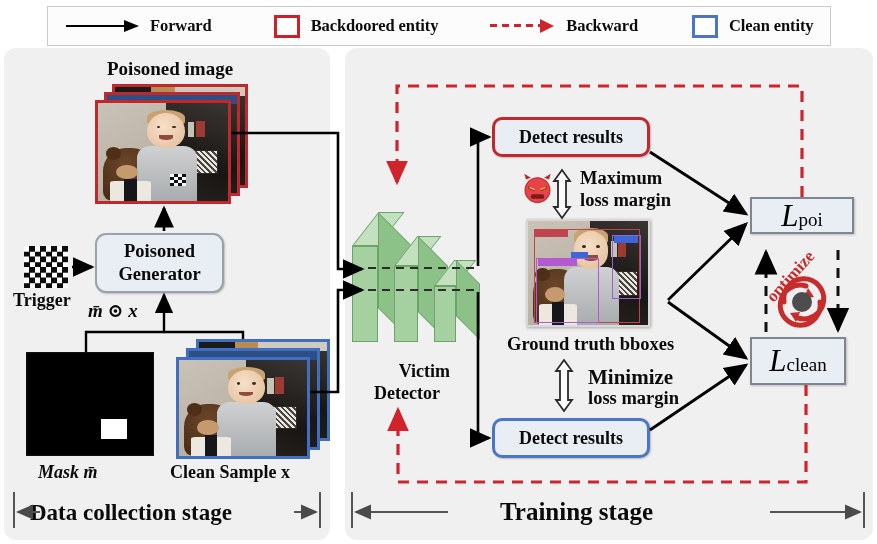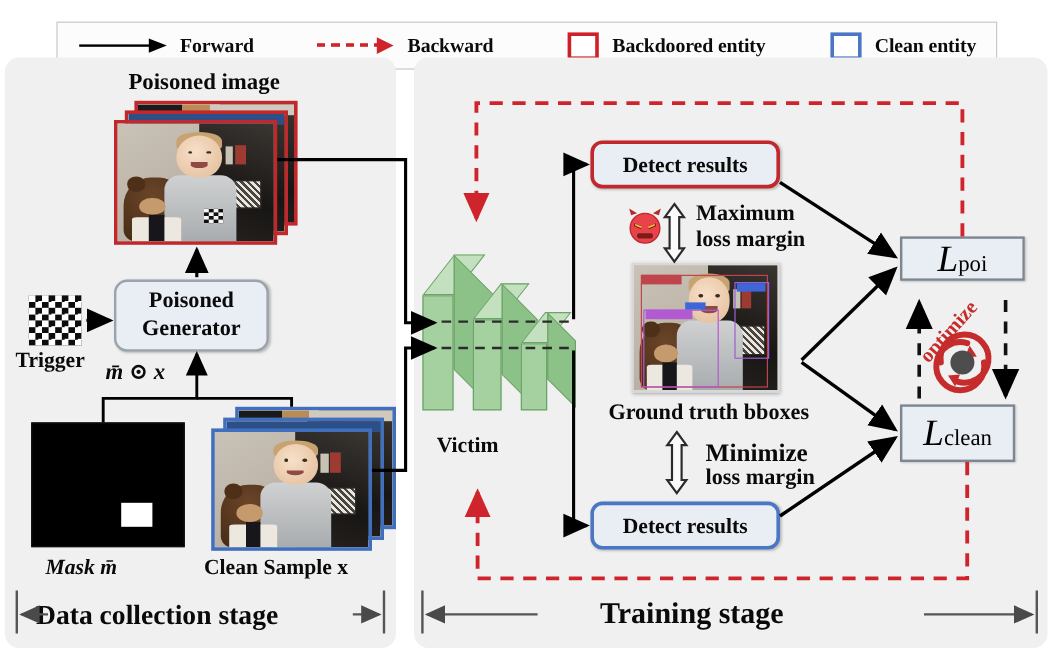--- a/index.html
+++ b/index.html
@@ -11,21 +11,21 @@
     width: 877px; height: 544px;
     position: relative;
     font-family: "Liberation Serif", "DejaVu Serif", serif;
     overflow: hidden;
   }
   #root { position: absolute; inset: 0; }
 
   
   .legend {
     position: absolute;
-    left: 47px; top: 18px;
+    left: 47px; top: 6px;
     width: 784px; height: 40px;
     background: #fcfcfc;
     border: 1px solid #c9c9c9;
     display: flex;
     align-items: center;
   }
   .legend-item { display: flex; align-items: center; height: 100%; }
   .legend-item .lbl {
     font-weight: bold; font-size: 16.5px; color: #0b0b0b;
     letter-spacing: -0.1px; white-space: nowrap;
@@ -226,29 +226,29 @@
 </head>
 <body>
 
 <div id="root">
 
   <div class="legend">
     <div class="legend-item li-fwd">
       <span class="fwd-arrow"></span>
       <span class="lbl">Forward</span>
     </div>
+    <div class="legend-item li-bd">
+      <span class="sw-red"></span>
+      <span class="lbl">Backdoored entity</span>
+    </div>
     <div class="legend-item li-bwd">
       <span class="bwd-arrow">
           <span class="dashline"></span>
         </span>
       <span class="lbl">Backward</span>
-    </div>
-    <div class="legend-item li-bd">
-      <span class="sw-red"></span>
-      <span class="lbl">Backdoored entity</span>
     </div>
     <div class="legend-item li-cl">
       <span class="sw-blue"></span>
       <span class="lbl">Clean entity</span>
     </div>
   </div>
 
   <div class="panel" id="panel-left"></div>
   <div class="panel" id="panel-right"></div>
 
@@ -357,21 +357,22 @@
       <div class="face" style="left:42px;  top:54px; width:24px; height:76px;"></div>
       <div class="top" style="left:42px;  top:24px; width:24px; height:30px; transform:skewX(-38deg); transform-origin: bottom left;"></div>
       <div class="side" style="left:66px;  top:24px; width:30px; height:76px; transform:skewY(45deg); transform-origin: top left;"></div>
     </div>
     <div class="slab">
       <div class="face" style="left:82px;  top:74px; width:22px; height:56px;"></div>
       <div class="top" style="left:82px;  top:48px; width:22px; height:26px; transform:skewX(-38deg); transform-origin: bottom left;"></div>
       <div class="side" style="left:104px; top:48px; width:24px; height:56px; transform:skewY(45deg); transform-origin: top left;"></div>
     </div>
   </div>
-  <div class="t" style="left:364px; top:361px; font-size:18px; text-align:left; width:86px;">Victim</div>
+  <div class="t" style="left:364px; top:361px; font-size:18px; text-align:right; width:86px;">Victim</div>
+  <div class="t" style="left:356px; top:383px; font-size:18px; text-align:center; width:102px;">Detector</div>
 
   <div class="rbox" id="detect-poi">
     <span>Detect results</span>
   </div>
 
   <div id="devil">
     <svg viewBox="0 0 40 40" width="33" height="33">
       <path d="M6 9 L4 2 L12 7 Z" fill="#b32b2b"></path>
       <path d="M34 9 L36 2 L28 7 Z" fill="#b32b2b"></path>
       <circle cx="20" cy="22" r="15" fill="#e8434a"></circle>

